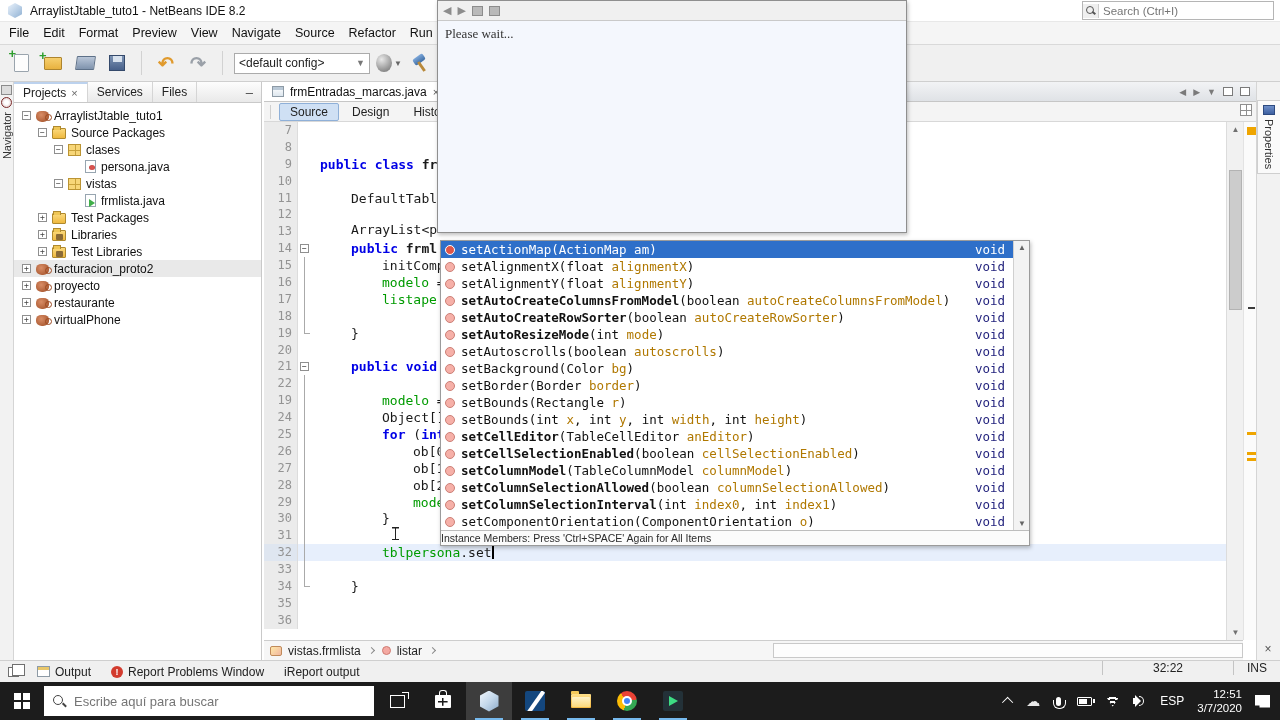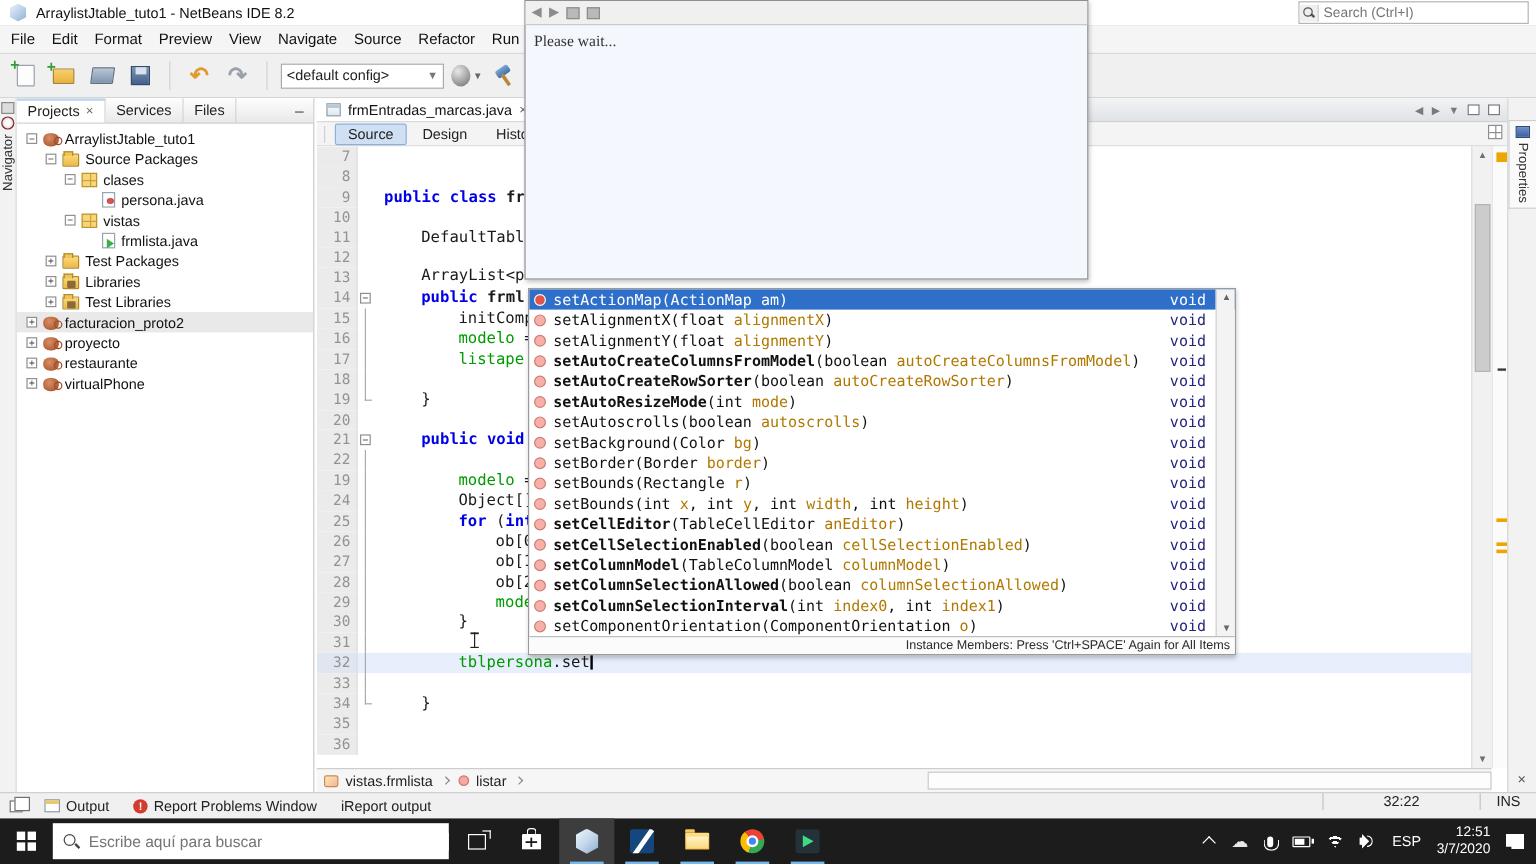--- a/index.html
+++ b/index.html
@@ -149,21 +149,21 @@
   .cmp-row .cmp-name { color:#111; }
   .cmp-row .cmp-name.b { font-weight:bold; }
   .cmp-row .cmp-param { color:#b07800; }
   .cmp-row .cmp-ret { position:absolute; right:24px; color:#24247e; }
   .cmp-row.sel { background:#2e6fc9; color:#fff; }
   .cmp-row.sel .cmp-name, .cmp-row.sel .cmp-param, .cmp-row.sel .cmp-ret { color:#fff; }
   .cmp-row.sel .ic-method { background:#e05548; border-color:#fff; }
   #cmp-scroll { position:absolute; right:0; top:0; width:16px; height:289px; border-left:1px solid #d0d0d0; background:#f3f3f3; }
   #cmp-scroll .arr { position:absolute; width:16px; text-align:center; font-size:8px; color:#666; }
   #cmp-scroll .arr.up { top:2px; } #cmp-scroll .arr.dn { bottom:2px; }
-  #cmp-hint { height:15px; border-top:1px solid #bdbdbd; background:#fbfbfb; font-size:10.5px; color:#2b2b2b; text-align:right; padding:1px 4px 0 0; }
+  #cmp-hint { height:15px; border-top:1px solid #bdbdbd; background:#fbfbfb; font-size:10.5px; color:#2b2b2b; text-align:left; padding:1px 4px 0 0; }
 
   
   #statusrow { position:absolute; left:0; top:660px; width:1280px; height:22px; background:#f0f0f0; border-top:1px solid #cfcfcf; display:flex; align-items:center; font-size:12px; color:#222; }
   #statusrow .flo { width:11px; height:10px; border:1px solid #6f6f6f; background:#fff; margin:0 8px 0 8px; position:relative; }
   #statusrow .flo::after { content:""; position:absolute; left:3px; top:-4px; width:11px; height:10px; border:1px solid #6f6f6f; background:#fff; }
   .stab { display:flex; align-items:center; gap:5px; padding:0 10px; height:100%; }
   .stab .outw { width:13px; height:11px; border:1px solid #8d9aa5; background:#fff; position:relative; }
   .stab .outw::before { content:""; position:absolute; left:0; top:0; right:0; height:3px; background:#e9c76a; }
   .stab .prob { width:12px; height:12px; border-radius:50%; background:#d23b2e; color:#fff; font-size:9px; font-weight:bold; text-align:center; line-height:12px; }
   #status-right { margin-left:auto; display:flex; align-items:flex-start; height:100%; }

